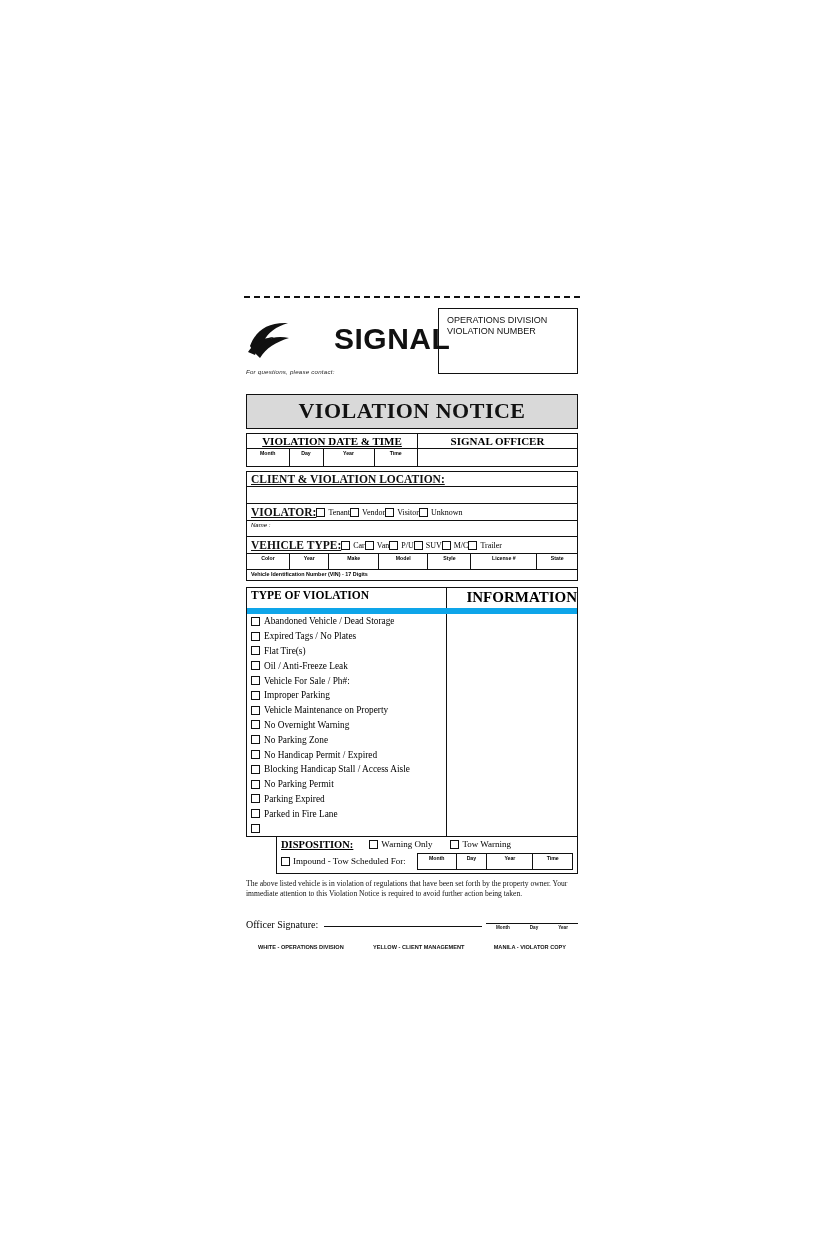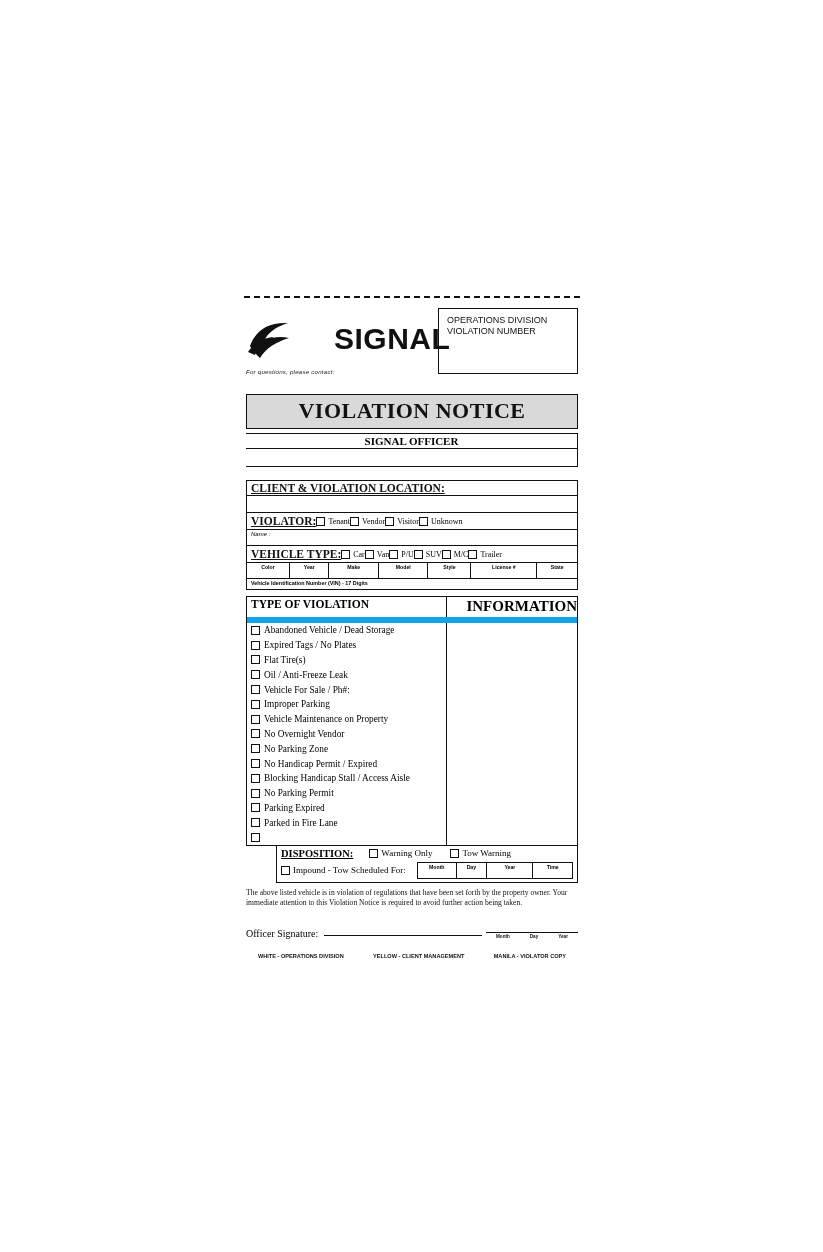--- a/index.html
+++ b/index.html
@@ -383,27 +383,36 @@
         </div>
         <div class="vio-number-box">
           <div>OPERATIONS DIVISION</div>
           <div>VIOLATION NUMBER</div>
         </div>
       </div>
 
       <div class="title-bar">VIOLATION NOTICE</div>
 
       <div class="dt-row">
+        <div class="dt-left">
+          <div class="dt-head">VIOLATION DATE &amp; TIME</div>
+          <div class="dt-cells">
+            <div class="dt-cell" style="width:25%">Month</div>
+            <div class="dt-cell" style="width:20%">Day</div>
+            <div class="dt-cell" style="width:30%">Year</div>
+            <div class="dt-cell" style="width:25%">Time</div>
+          </div>
+        </div>
         <div class="dt-right">
           <div class="dt-head no-ul">SIGNAL OFFICER</div>
           <div class="dt-blank"></div>
         </div>
       </div>
 
-      <div class="client-sec top" style="border-top:1px solid #111;margin-top:13px;">
+      <div class="client-sec top" style="border-top:1px solid #111;margin-top:4px;">
         <div class="lbl">CLIENT &amp; VIOLATION LOCATION:</div>
         <div class="client-line"></div>
       </div>
 
       <div class="violator-sec">
         <div class="violator-row">
           <span class="lbl">VIOLATOR:</span>
           <span class="opt">
               <span class="cbx"></span>
               <span>Tenant</span>
@@ -494,21 +503,21 @@
             <div class="vrow">
                 <span class="cbx"></span>
                 <span>Improper Parking</span>
               </div>
             <div class="vrow">
                 <span class="cbx"></span>
                 <span>Vehicle Maintenance on Property</span>
               </div>
             <div class="vrow">
                 <span class="cbx"></span>
-                <span>No Overnight Vendor</span>
+                <span>No Overnight Warning</span>
               </div>
             <div class="vrow">
                 <span class="cbx"></span>
                 <span>No Parking Zone</span>
               </div>
             <div class="vrow">
                 <span class="cbx"></span>
                 <span>No Handicap Permit / Expired</span>
               </div>
             <div class="vrow">

